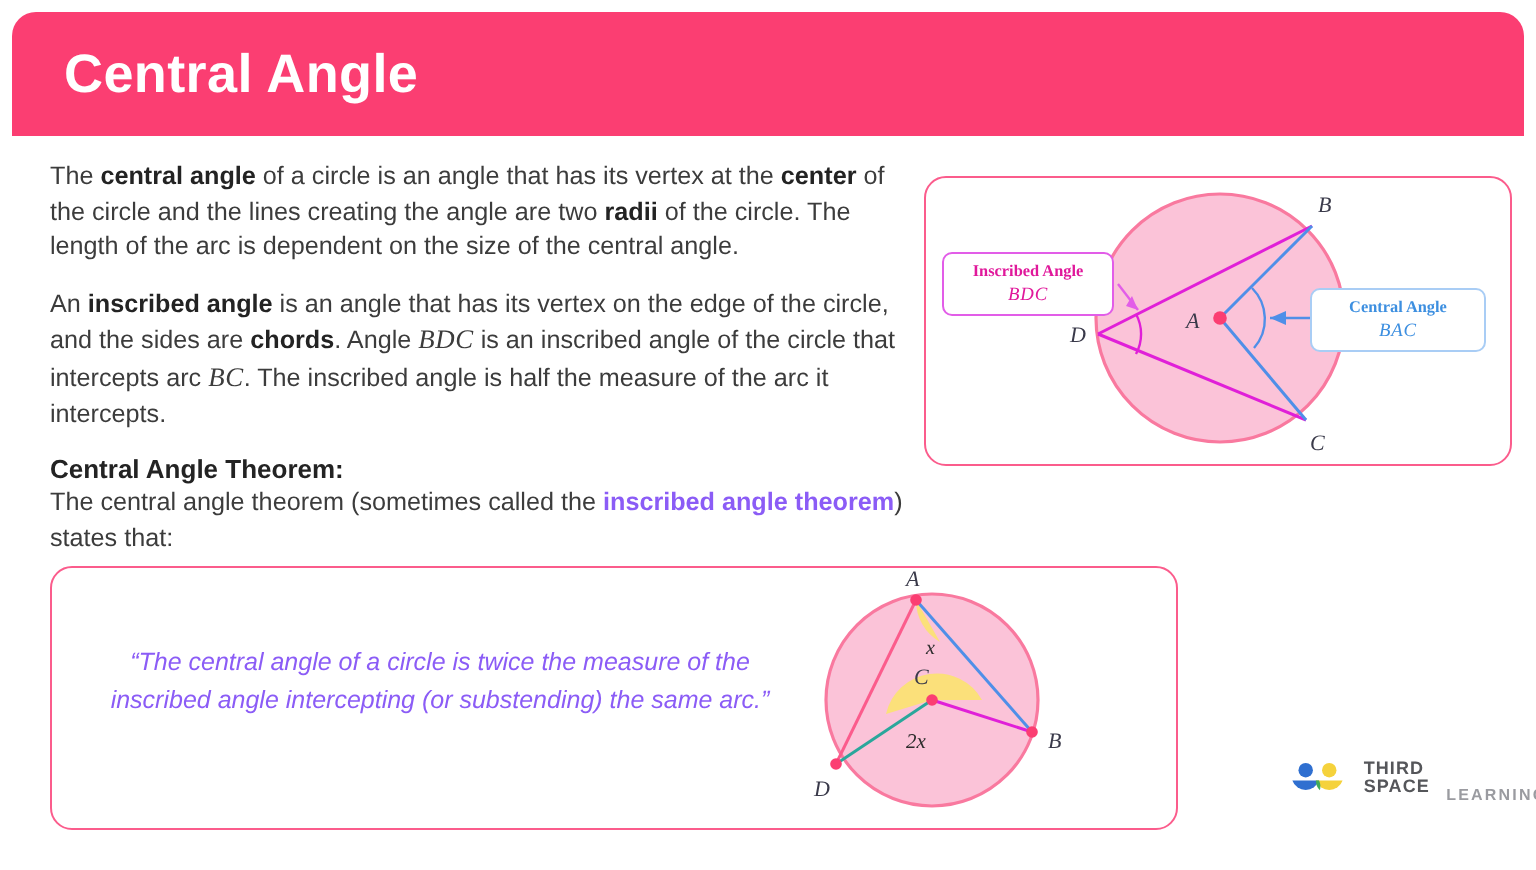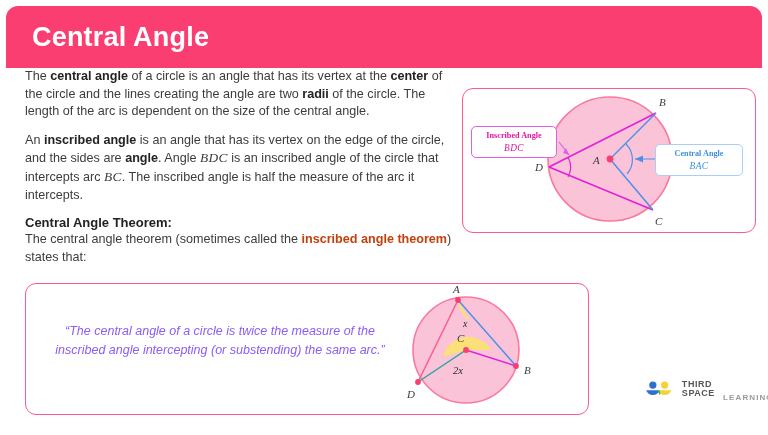--- a/index.html
+++ b/index.html
@@ -28,21 +28,21 @@
     color:#ffffff;
     font-size:27px;
     font-weight:700;
     letter-spacing:.2px;
     margin-left:26px;
   }
 
   
   .content{
     position:absolute;
-    left:25px;top:68px;
+    left:25px;top:80px;
     width:432px;
   }
   .para{
     color:#3c3c3c;
     font-size:12.6px;
     line-height:17.6px;
     margin:0 0 11px 0;
   }
   .para b{font-weight:700;color:#232323;}
   .mathi{
@@ -56,21 +56,21 @@
     font-size:13px;
     font-weight:700;
     margin:0 0 1px 0;
   }
   .theorem-sub{
     color:#3c3c3c;
     font-size:12.6px;
     line-height:17.6px;
     margin:0;
   }
-  .theorem-sub b{font-weight:700;color:#c2410c;}
+  .theorem-sub b{font-weight:700;color:#8b5cf6;}
 
   
   .panel{
     position:absolute;
     border:1.6px solid #fb5c8c;
     border-radius:11px;
     background:#ffffff;
     box-sizing:border-box;
   }
   .panel-top{
@@ -146,21 +146,21 @@
 <div class="page">
 
   <div class="header">
     <div class="header-title">Central Angle</div>
   </div>
 
   <div class="content">
 
     <p class="para"><span>The </span><b>central angle</b><span> of a circle is an angle that has its vertex at the </span><b>center</b><span> of the circle and the lines creating the angle are two </span><b>radii</b><span> of the circle. The length of the arc is dependent on the size of the central angle.</span></p>
 
-    <p class="para"><span>An </span><b>inscribed angle</b><span> is an angle that has its vertex on the edge of the circle, and the sides are </span><b>angle</b><span>. Angle </span><span class="mathi">BDC</span><span> is an inscribed angle of the circle that intercepts arc </span><span class="mathi">BC</span><span>. The inscribed angle is half the measure of the arc it intercepts.</span></p>
+    <p class="para"><span>An </span><b>inscribed angle</b><span> is an angle that has its vertex on the edge of the circle, and the sides are </span><b>chords</b><span>. Angle </span><span class="mathi">BDC</span><span> is an inscribed angle of the circle that intercepts arc </span><span class="mathi">BC</span><span>. The inscribed angle is half the measure of the arc it intercepts.</span></p>
 
     <p class="theorem-head">Central Angle Theorem:</p>
     <p class="theorem-sub"><span>The central angle theorem (sometimes called the </span><b>inscribed angle theorem</b><span>) states that:</span></p>
   </div>
 
   <div class="panel panel-top">
 
     <svg class="svg-top" width="291" height="142" viewBox="0 0 291 142">
 
       <circle cx="147" cy="70" r="62" fill="#fbc3d8" stroke="#f9799f" stroke-width="1.6"></circle>

